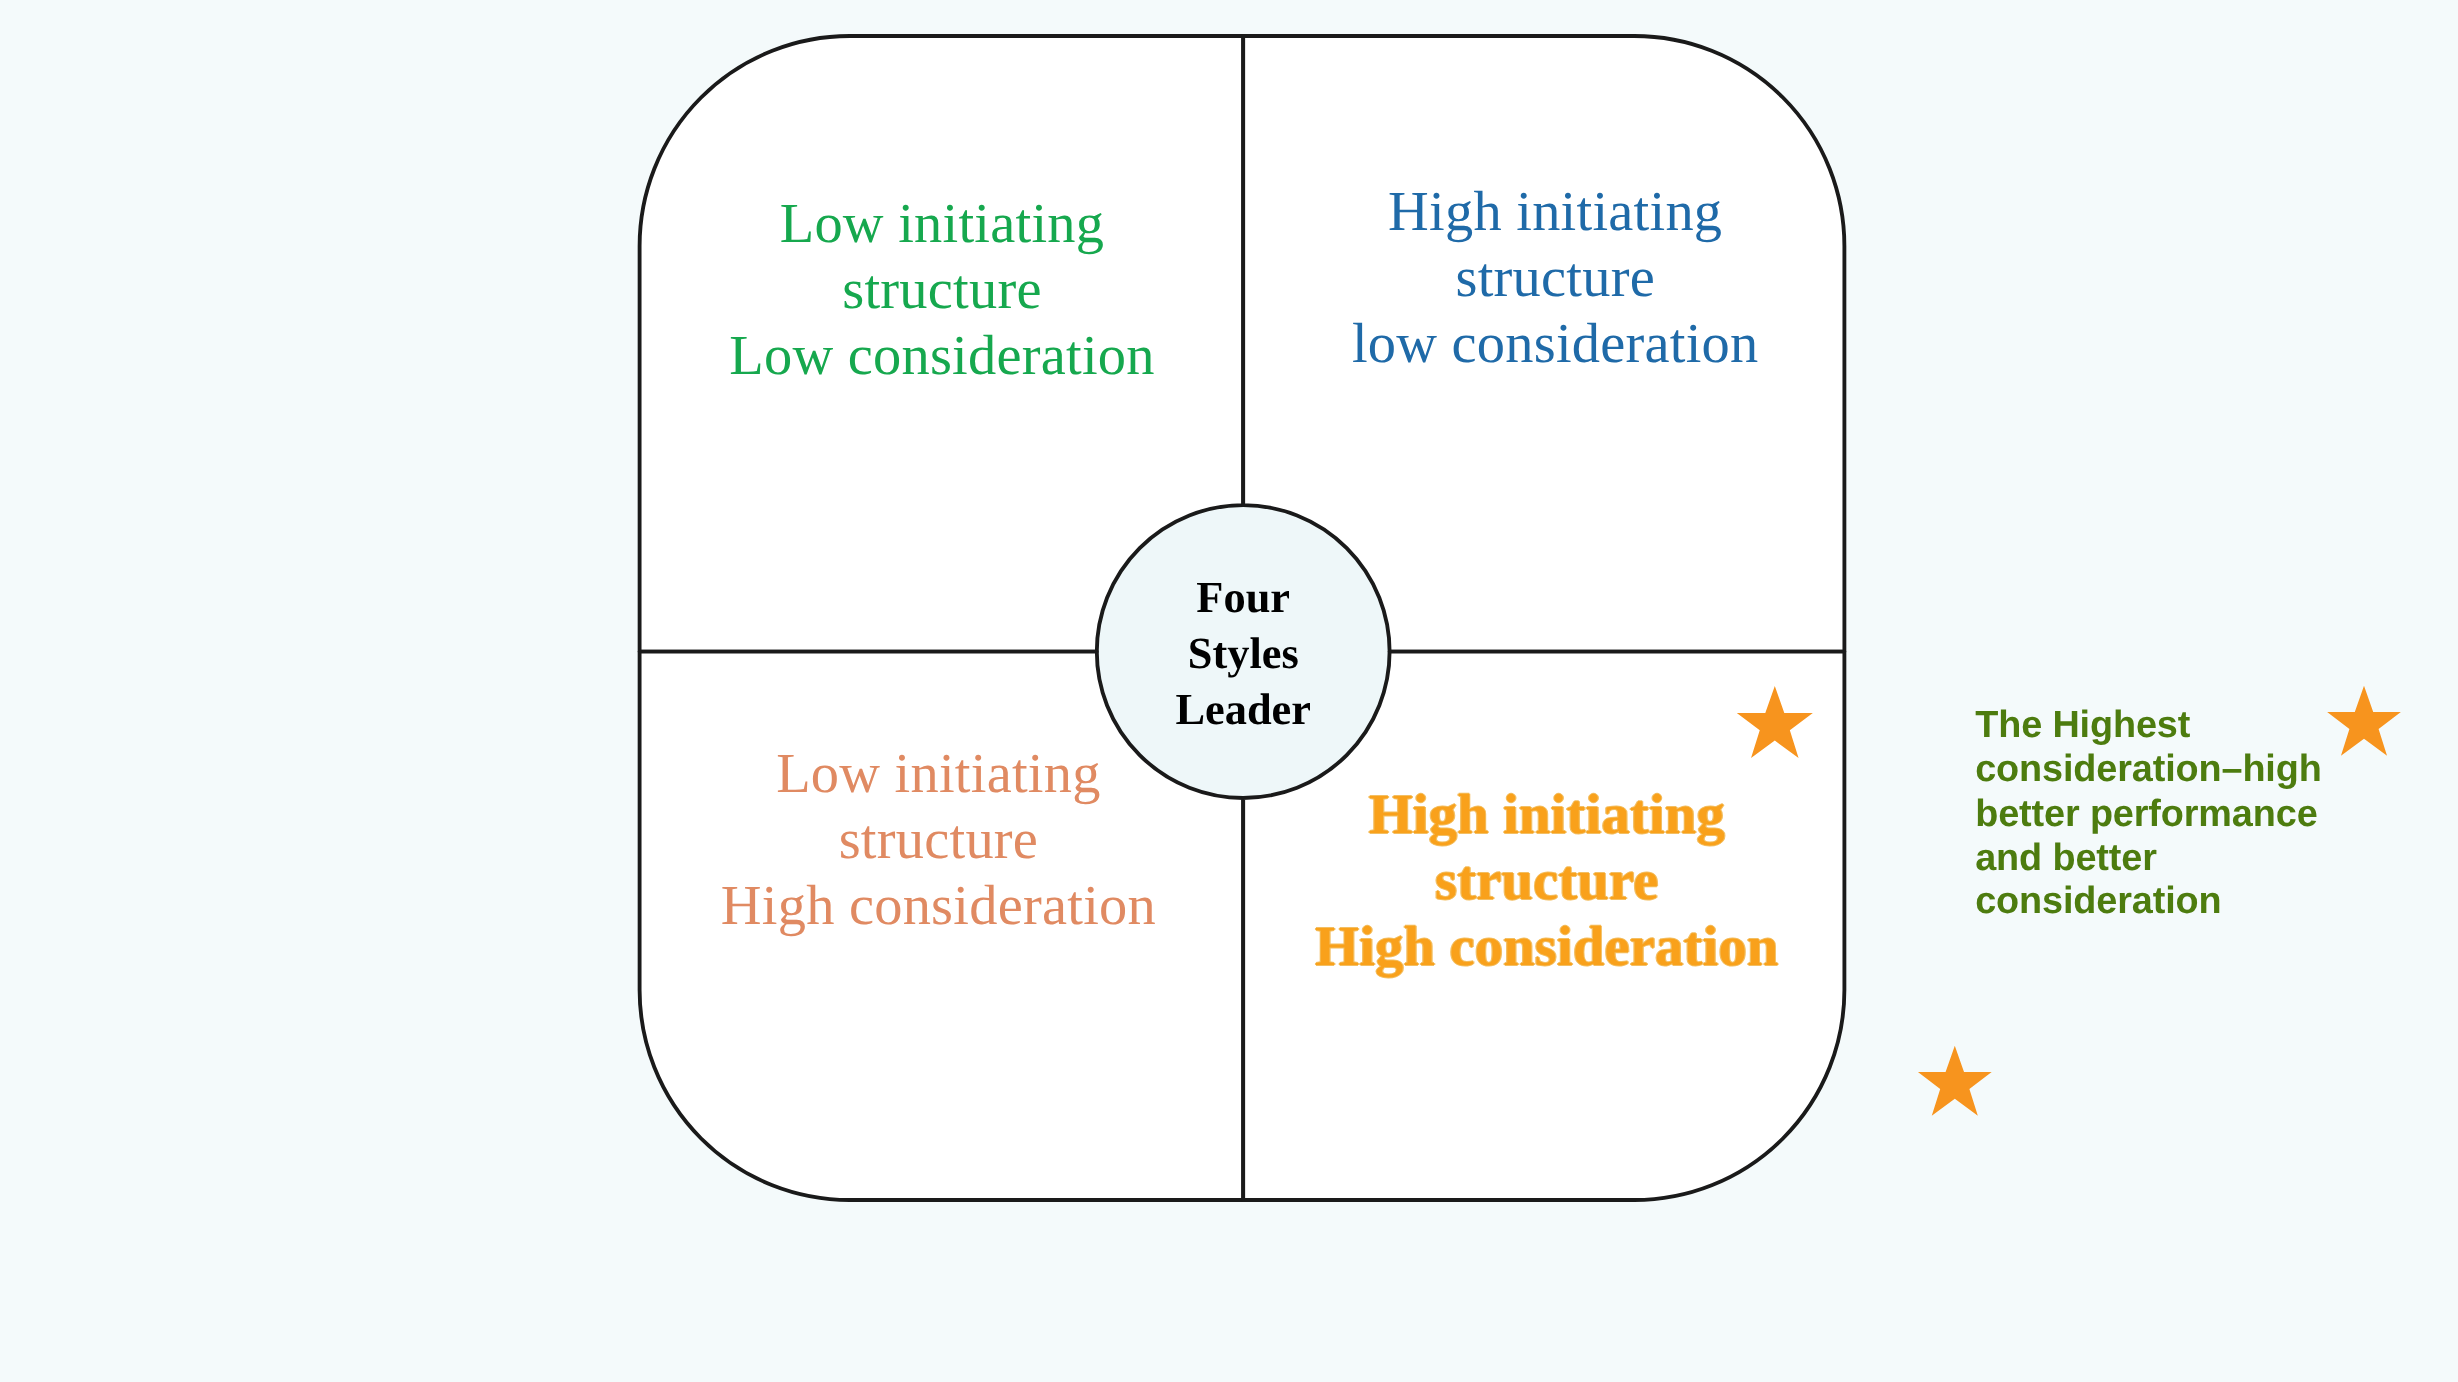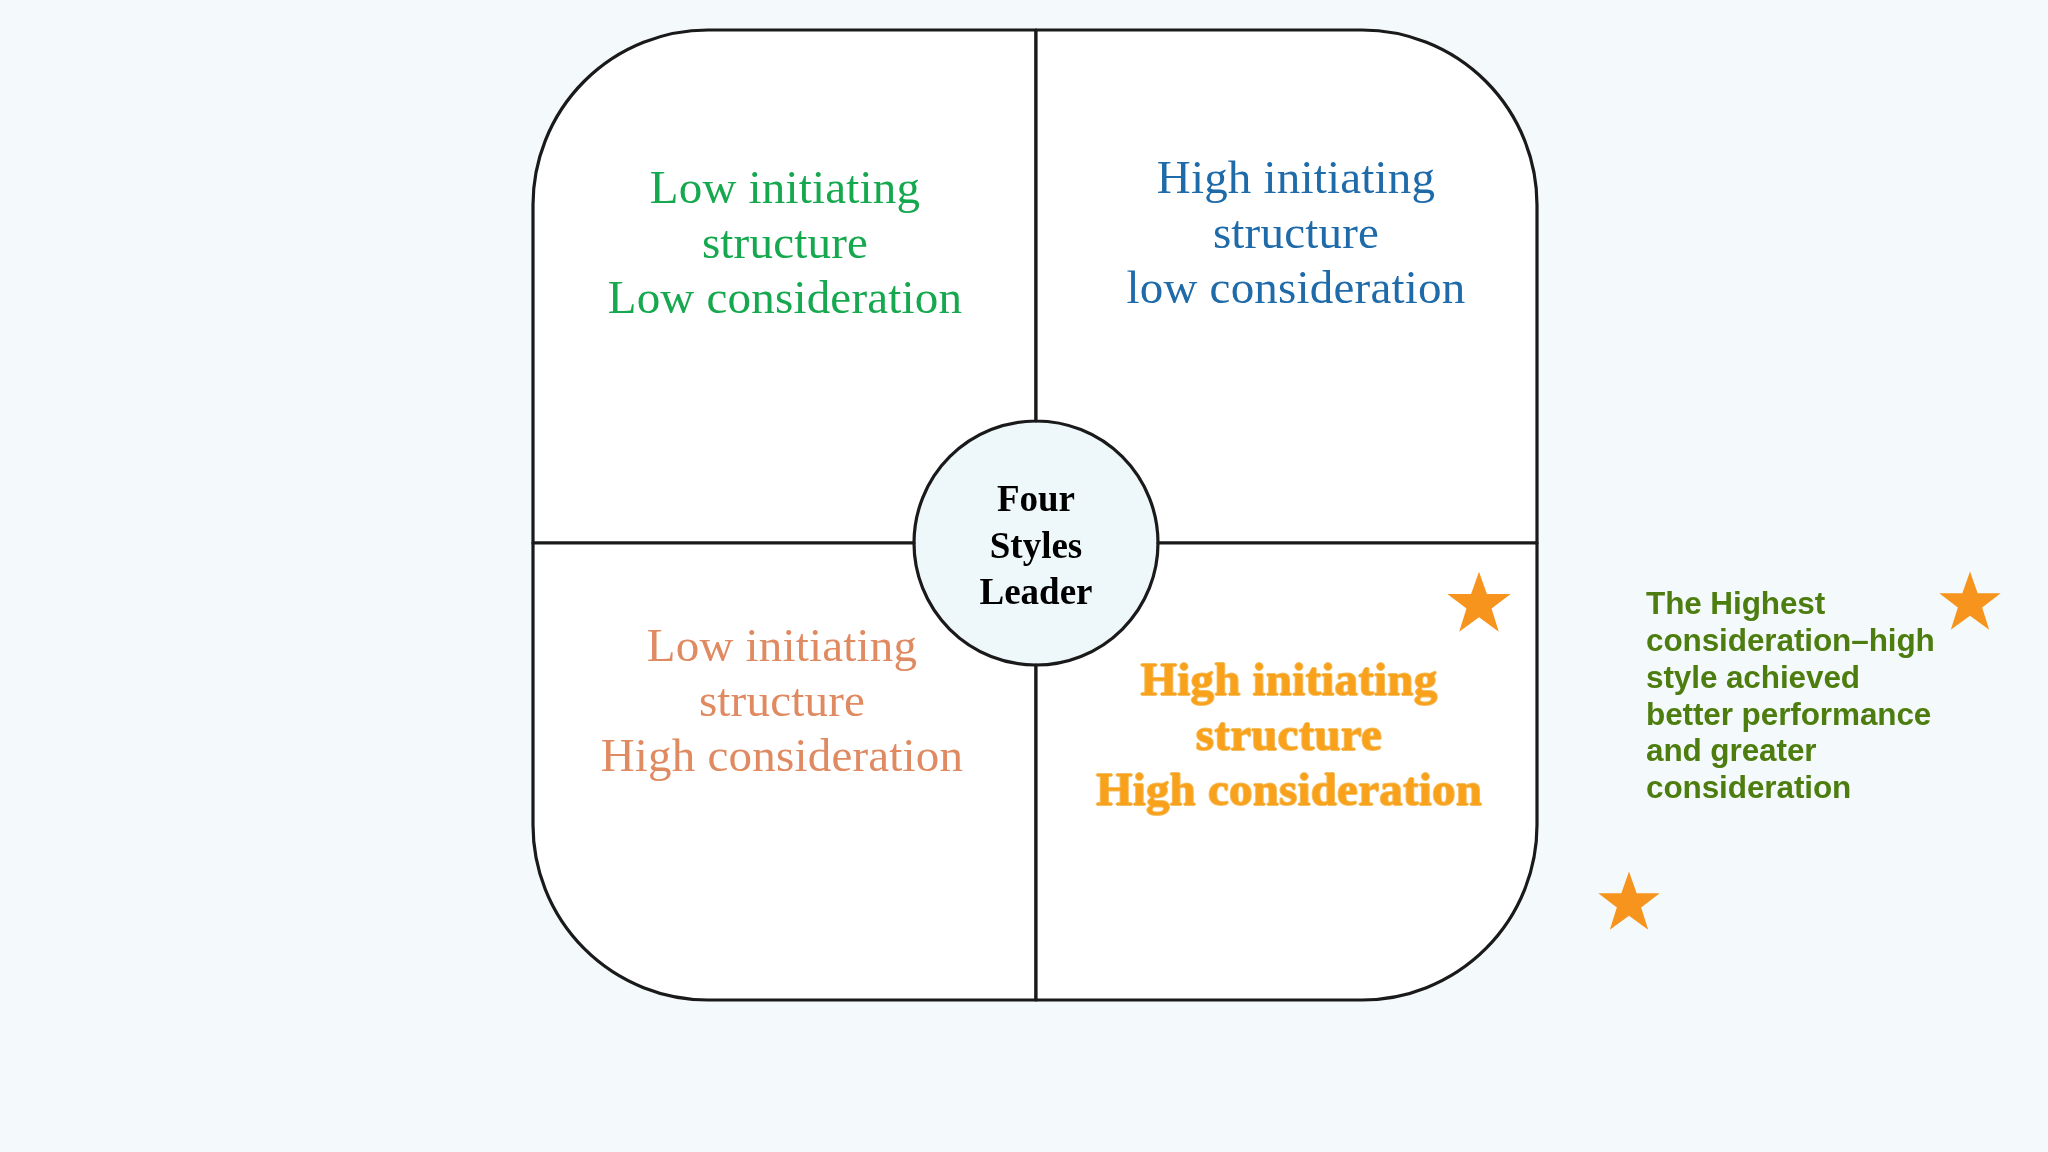--- a/index.html
+++ b/index.html
@@ -191,19 +191,18 @@
     <polygon points="50,2 62,36 98,36 69,58 80,93 50,71 20,93 31,58 2,36 38,36" fill="#F7941E"></polygon>
   </svg>
 
   <svg class="star" id="star-callout-bottom" viewBox="0 0 100 96" xmlns="http://www.w3.org/2000/svg">
     <polygon points="50,2 62,36 98,36 69,58 80,93 50,71 20,93 31,58 2,36 38,36" fill="#F7941E"></polygon>
   </svg>
 
   <div id="callout" style="color: #4d7c0f;">
     <div>The Highest</div>
     <div>consideration–high</div>
-    <div>style achieved</div>
     <div>better performance</div>
-    <div>and greater</div>
+    <div>and better</div>
     <div>consideration</div>
   </div>
 
 </div>
 
 </body></html>

